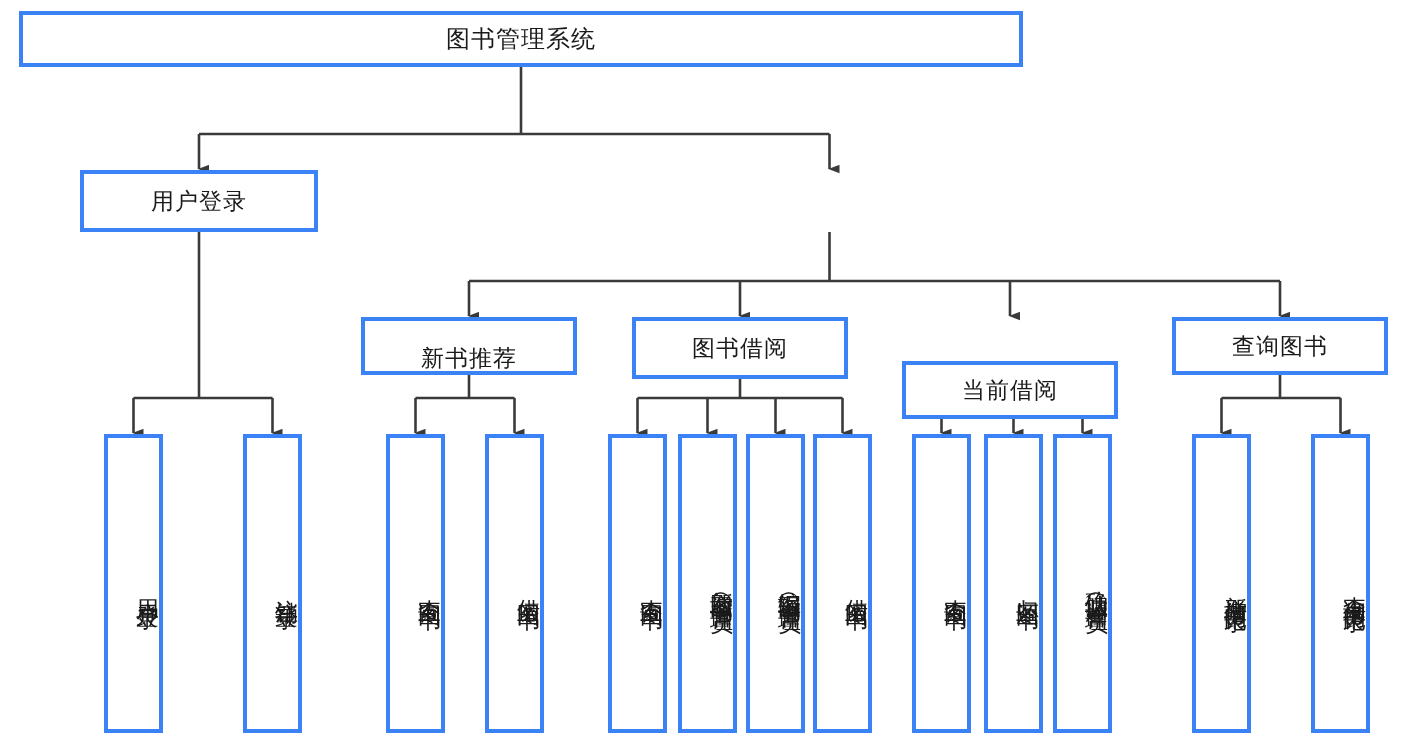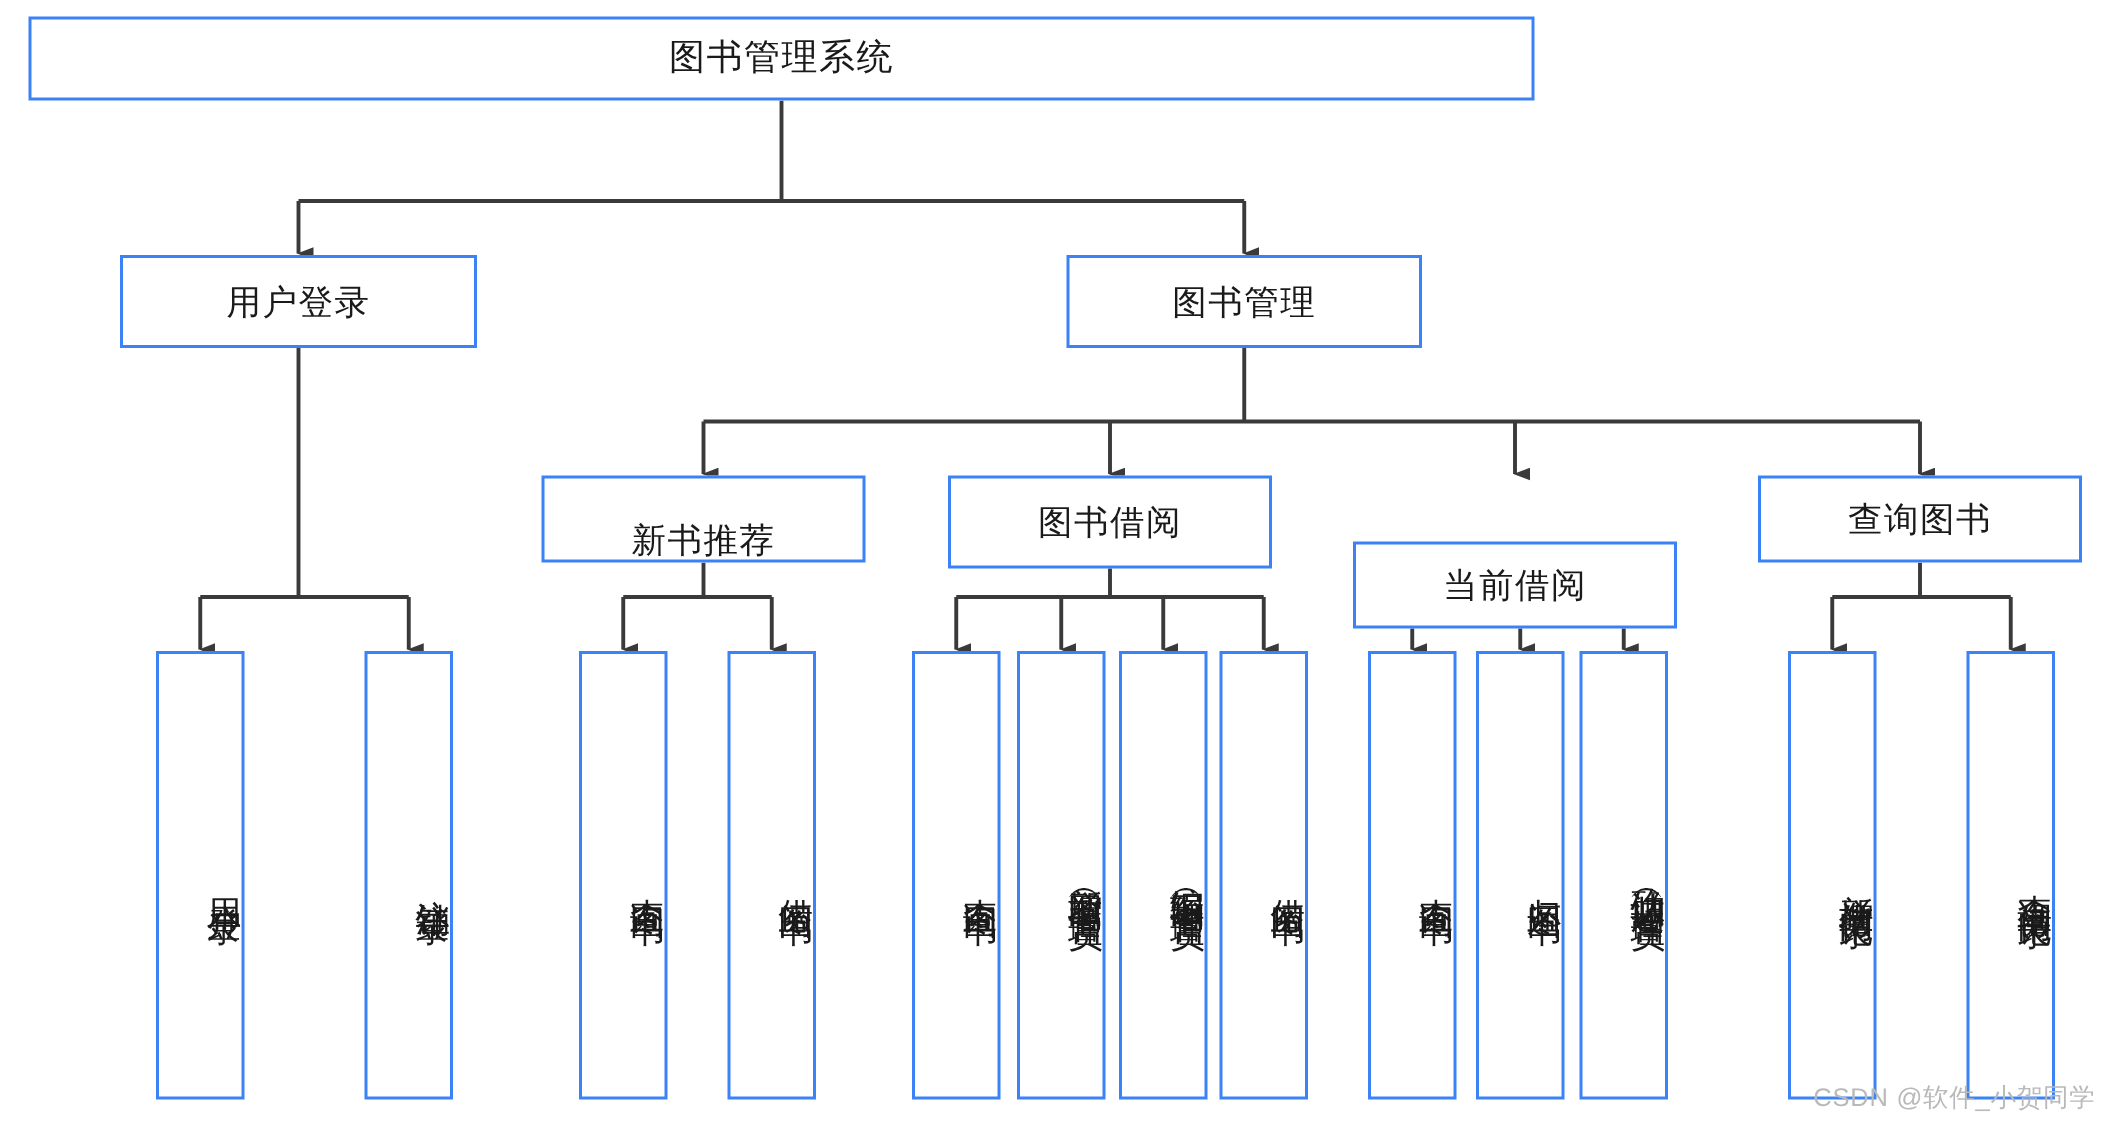--- a/index.html
+++ b/index.html
@@ -21,21 +21,21 @@
     position: absolute;
     left: 0; top: 0;
     width: 1405px;
     height: 747px;
     pointer-events: none;
   }
   .node {
     position: absolute;
     box-sizing: border-box;
     background: #ffffff;
-    border: 2px solid #3b82f6;
+    border: 4px solid #3b82f6;
     display: flex;
     align-items: center;
     justify-content: center;
     color: #1a1a1a;
     text-align: center;
   }
   .node.horiz {
     font-size: 23px;
     line-height: 1.15;
     letter-spacing: 1px;
@@ -117,23 +117,20 @@
       </g>
   </svg>
 
   <div class="node root horiz" style="left: 19px; top: 11px; width: 1004px; height: 56px;">
     <span>图书管理系统</span>
   </div>
 
   <div class="node horiz" style="left: 80px; top: 170px; width: 238px; height: 62px;">
     <span>用户登录</span>
   </div>
-  <div class="node horiz" style="left: 711px; top: 170px; width: 237px; height: 62px;">
-    <span>图书管理</span>
-  </div>
 
   <div class="node horiz" style="left: 361px; top: 317px; width: 216px; height: 58px; align-items: flex-end;">
     <span>新书推荐</span>
   </div>
   <div class="node horiz" style="left: 632px; top: 317px; width: 216px; height: 62px;">
     <span>图书借阅</span>
   </div>
   <div class="node horiz" style="left: 902px; top: 317px; width: 216px; height: 58px; margin-top: 44px;">
     <span>当前借阅</span>
   </div>
@@ -174,15 +171,14 @@
   <div class="node vert" style="left: 1053px; top: 434px; width: 59px; height: 299px; color: rgb(26, 26, 26);">
     <span class="vlabel">确认归还（管理员）</span>
   </div>
   <div class="node vert" style="left: 1192px; top: 434px; width: 59px; height: 299px; color: rgb(26, 26, 26);">
     <span class="vlabel">新增借阅记录</span>
   </div>
   <div class="node vert" style="left: 1311px; top: 434px; width: 59px; height: 299px; color: rgb(26, 26, 26);">
     <span class="vlabel">查询借阅记录</span>
   </div>
 
-  <div class="watermark" style="color: rgb(185, 185, 185);">CSDN @软件_小贺同学</div>
 
 </div>
 
 </body></html>

